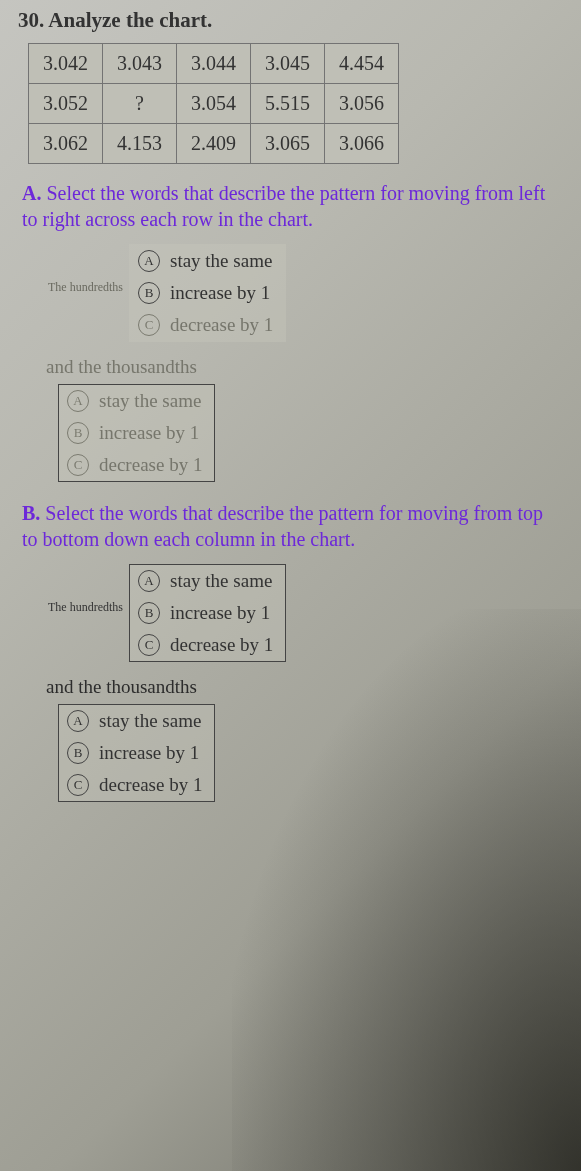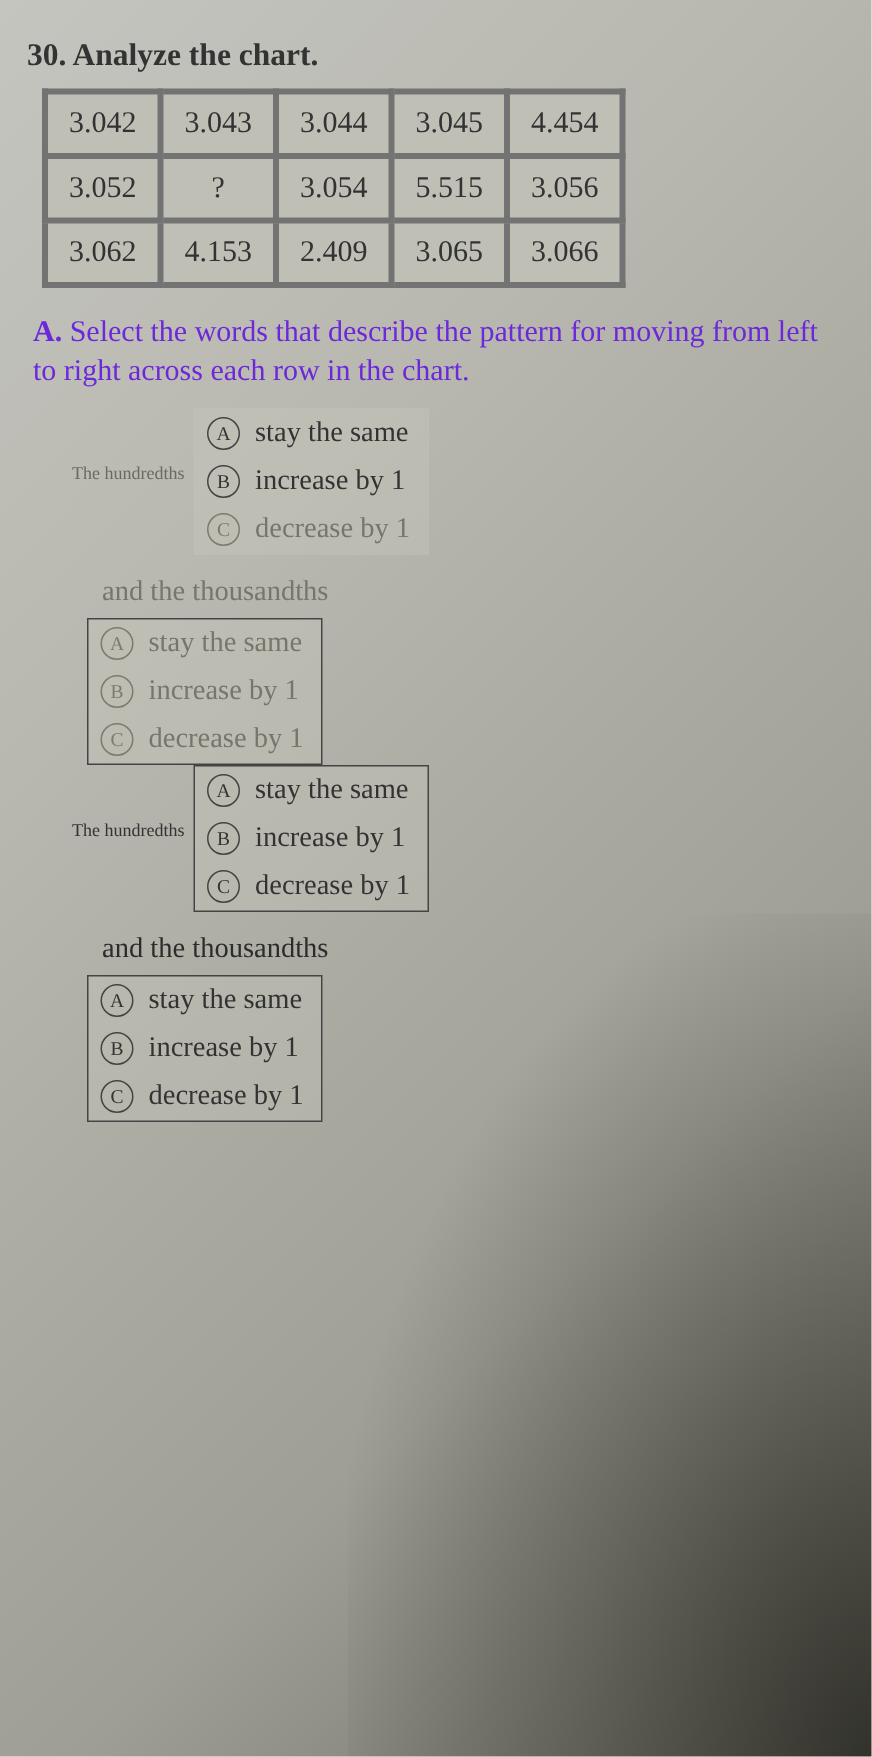--- a/index.html
+++ b/index.html
@@ -8,35 +8,35 @@
     padding: 0;
     width: 581px;
     height: 1171px;
     font-family: Georgia, 'Times New Roman', serif;
     background: linear-gradient(135deg, #c5c5c0 0%, #b8b8b0 30%, #9e9e94 70%, #6b6b62 100%);
     color: #2c2c2c;
     overflow: hidden;
     position: relative;
   }
   .wrap {
-    padding: 24px 18px;
+    padding: 8px 18px;
   }
   .q-title {
     font-size: 21px;
     font-weight: bold;
     margin-bottom: 10px;
     color: #333;
   }
   table.num-chart {
     border-collapse: collapse;
     margin: 6px 0 16px 10px;
     background: #bfbfb6;
   }
   table.num-chart td {
-    border: 4px solid #737373;
+    border: 1px solid #737373;
     padding: 8px 14px;
     font-size: 20px;
     text-align: center;
     color: #333;
   }
   .part {
     font-size: 20px;
     color: #6d28d9;
     margin: 8px 0 12px 4px;
     line-height: 1.3;
@@ -78,21 +78,21 @@
     border: 1.5px solid #444;
     border-radius: 50%;
     font-size: 13px;
     margin-right: 10px;
     color: #333;
     background: transparent;
   }
   .bubble.faded { border-color: #7b7b70; color: #7b7b70; }
   .sub-stem {
     font-size: 19px;
-    margin: 14px 0 6px 50px;
+    margin: 14px 0 6px 28px;
   }
   .sub-stem.faded { color: #76766c; }
   .sub-box-wrap {
     margin-left: 40px;
     display: inline-block;
   }
   .shadow-area {
     position: absolute;
     bottom: 0;
     right: 0;
@@ -174,20 +174,24 @@
         <span>increase by 1</span>
       </div>
       <div class="opt faded">
         <span class="bubble faded">C</span>
         <span>decrease by 1</span>
       </div>
     </div>
   </div>
 
   
+  <div class="part" style="margin-top:18px;">
+    <span class="lbl">B.</span>
+    <span>Select the words that describe the pattern for moving from top to bottom down each column in the chart.</span>
+  </div>
 
   <div class="choice-row">
     <div class="stem">The hundredths</div>
     <div class="choice-box">
       <div class="opt">
         <span class="bubble">A</span>
         <span>stay the same</span>
       </div>
       <div class="opt">
         <span class="bubble">B</span>

